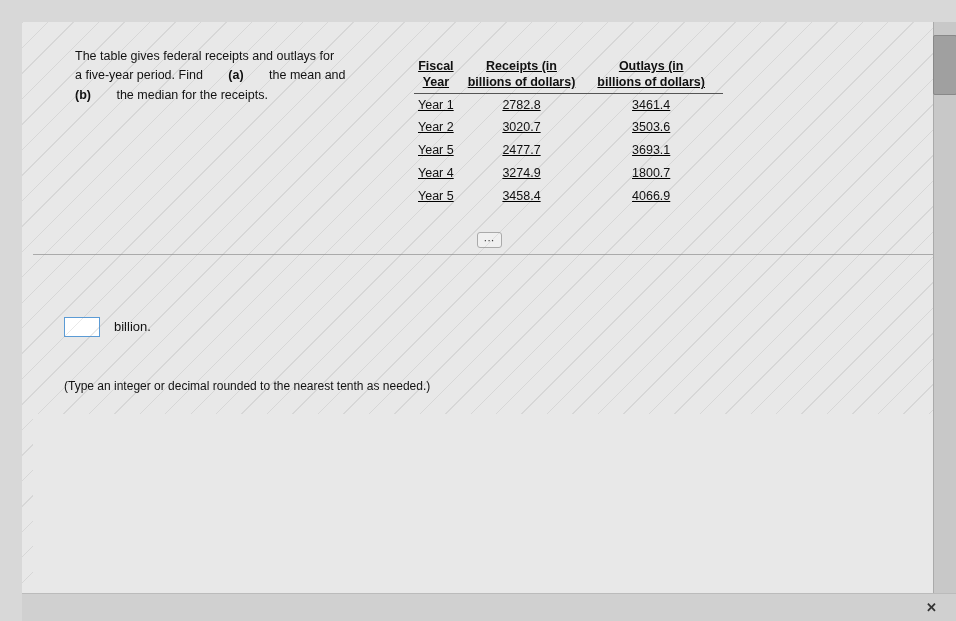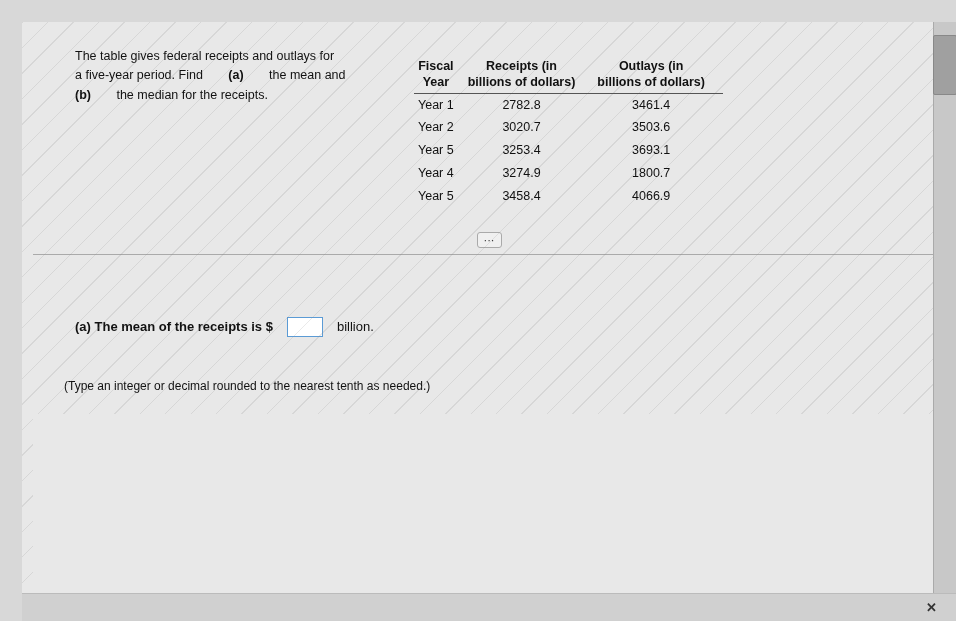--- a/index.html
+++ b/index.html
@@ -37,20 +37,21 @@
       line-height: 1.55;
       color: #111;
       padding-top: 2px;
     }
 
     .table-wrapper {
       flex: 1;
       display: flex;
       flex-direction: row;
       position: relative;
+      text-decoration: underline;
     }
 
     table.data-table {
       border-collapse: collapse;
       font-size: 12.5px;
       color: #111;
     }
 
     table.data-table th {
       text-align: center;
@@ -227,21 +228,21 @@
               <td>2782.8</td>
               <td>3461.4</td>
             </tr>
             <tr>
               <td>Year 2</td>
               <td>3020.7</td>
               <td>3503.6</td>
             </tr>
             <tr>
               <td>Year 5</td>
-              <td>3253.4</td>
+              <td>2477.7</td>
               <td>3693.1</td>
             </tr>
             <tr>
               <td>Year 4</td>
               <td>3274.9</td>
               <td>1800.7</td>
             </tr>
             <tr>
               <td>Year 5</td>
               <td>3458.4</td>
@@ -253,21 +254,20 @@
   </div>
 
   <div class="scroll-indicator">
     <span class="scroll-dots-btn">···</span>
   </div>
 
   <hr class="divider-line">
 
   <div class="answer-section">
     <div class="answer-line">
-      <strong>(a) The mean of the receipts is $</strong>
       <input class="answer-input" type="text" value="" style="">
       <span>billion.</span>
     </div>
     <div class="hint-text">(Type an integer or decimal rounded to the nearest tenth as needed.)</div>
   </div>
 
   <div class="bottom-area">
   </div>
 
   <div class="taskbar-bottom">

